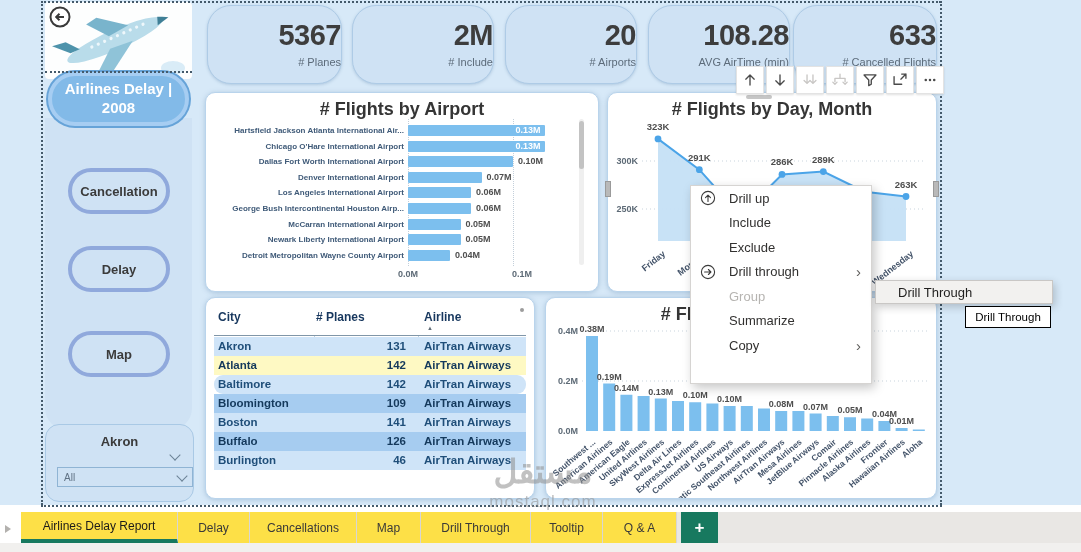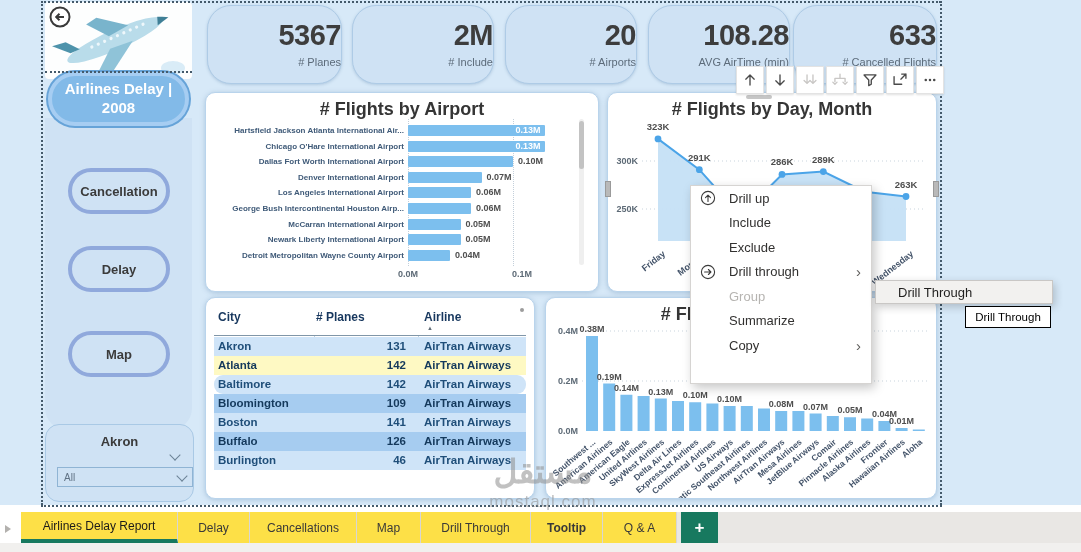--- a/index.html
+++ b/index.html
@@ -430,21 +430,21 @@
   <span>Drill Through</span>
 </div>
 
 <div class="tabbar" id="tabbar">
   <div class="lead"></div>
 <div class="tab active" style="left: 21px; width: 157px;">Airlines Delay Report</div>
     <div class="tab" style="left: 178px; width: 72px;">Delay</div>
     <div class="tab" style="left: 250px; width: 107px;">Cancellations</div>
     <div class="tab" style="left: 357px; width: 64px;">Map</div>
     <div class="tab" style="left: 421px; width: 110px;">Drill Through</div>
-    <div class="tab" style="left: 531px; width: 72px; font-weight: bold;">Tooltip</div>
+    <div class="tab" style="left: 531px; width: 72px;">Tooltip</div>
     <div class="tab" style="left: 603px; width: 74px;">Q &amp; A</div>
     <div class="tab-add" style="left: 681px;">+</div>
   </div>
 <div class="nav-arrow"></div>
 <div class="understrip"></div>
 
 <div class="watermark">
   <div class="w1">مستقل</div>
   <div class="w2">mostaql.com</div>
 </div>

